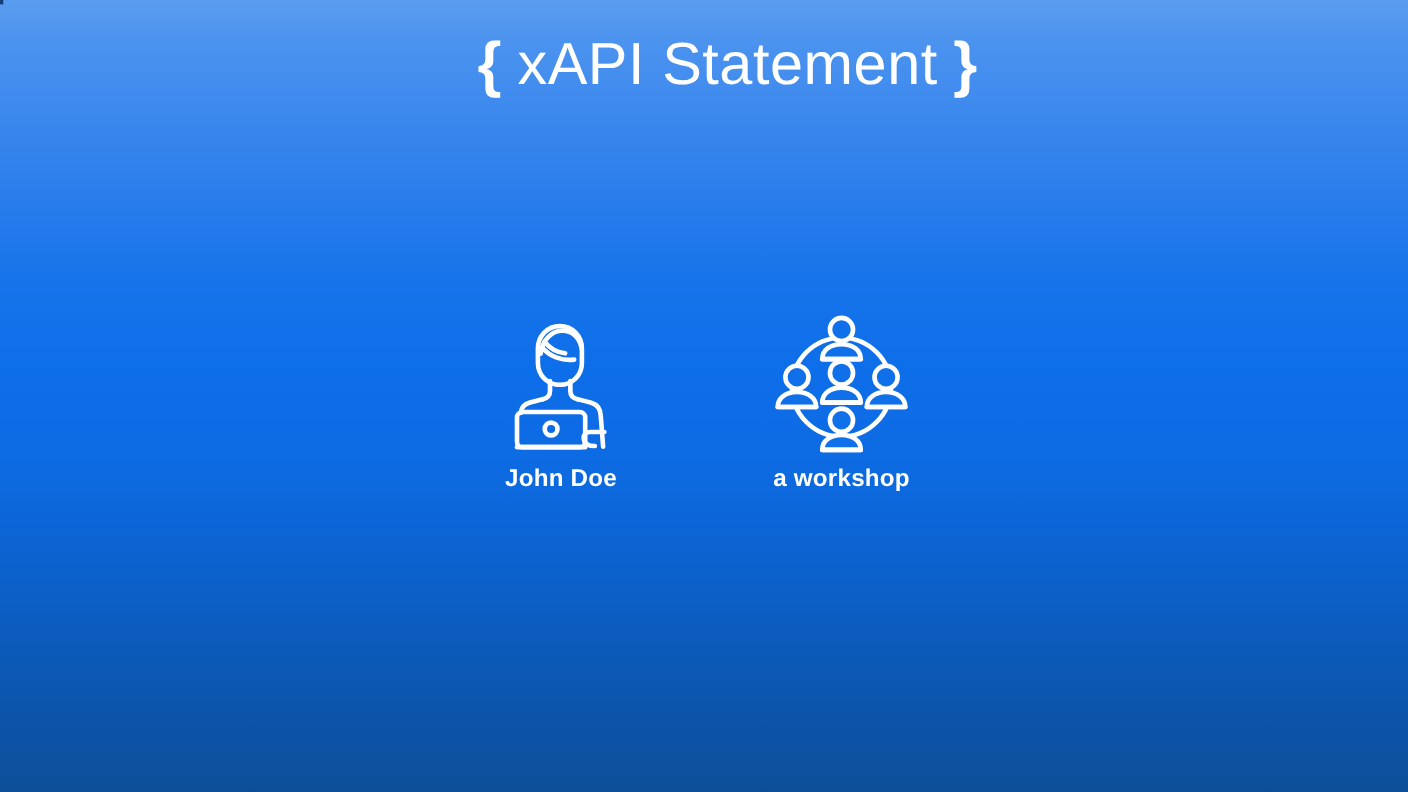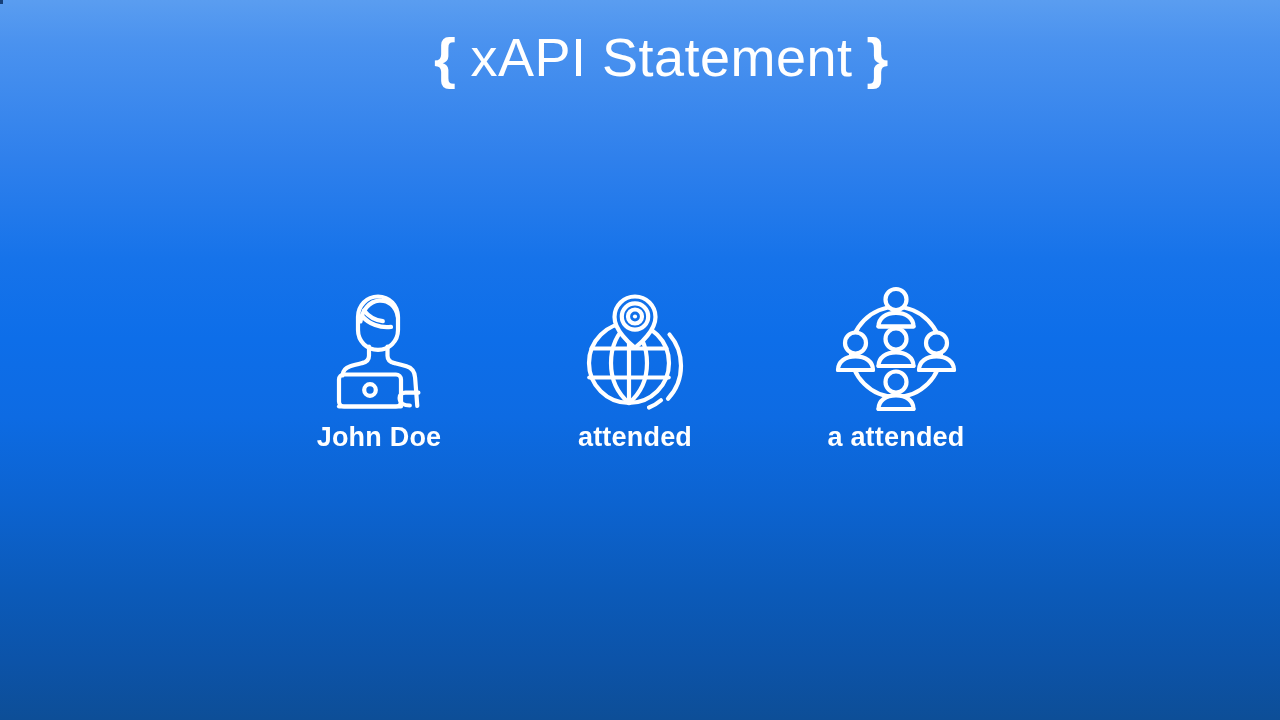--- a/index.html
+++ b/index.html
@@ -95,21 +95,21 @@
     display: block;
   }
   .glyph svg {
     display: block;
     width: 100%;
     height: 100%;
   }
   .caption {
     margin-top: 6px;
     color: #ffffff;
-    font-size: 27px;
+    font-size: 22px;
     font-weight: 700;
     letter-spacing: .2px;
     white-space: nowrap;
     text-align: center;
   }
 
   .cell-actor   { width: 250px; }
   .cell-verb    { width: 262px; }
   .cell-object  { width: 260px; }
 </style>
@@ -149,44 +149,20 @@
           <rect x="22" y="88.5" width="62" height="32" rx="5"></rect>
 
           <circle cx="53" cy="104" r="5.8"></circle>
 
           <path d="M22 120.5h62"></path>
         </svg>
       </span>
       <div class="caption">John Doe</div>
     </div>
 
-    <div class="cell cell-verb">
-      <span class="glyph">
-        <svg viewBox="0 0 124 130" fill="none" stroke="#ffffff" stroke-width="4.2" stroke-linecap="round" stroke-linejoin="round">
-
-          <circle cx="56" cy="77" r="40"></circle>
-
-          <path d="M18.6 62.5h74.8"></path>
-          <path d="M16.3 91.5h79.4"></path>
-
-          <path d="M56 37v80"></path>
-          <path d="M56 37c-11.6 9.8-18 24.2-18 40s6.4 30.2 18 40"></path>
-          <path d="M56 37c11.6 9.8 18 24.2 18 40s-6.4 30.2-18 40"></path>
-
-          <path d="M96.5 48.5c7.2 8.4 11.5 19.3 11.5 31.2 0 12.7-4.9 24.3-13 33"></path>
-          <path d="M76 121.5c4.4-1.7 8.5-4.1 12-7.2"></path>
-
-          <path d="M62 10.5c-11.3 0-20.5 9.1-20.5 20.4 0 13.3 15.2 26.6 19.2 29.8.8.6 1.8.6 2.6 0 4-3.2 19.2-16.5 19.2-29.8C82.5 19.6 73.3 10.5 62 10.5z" fill="#1070ea"></path>
-          <circle cx="62" cy="30.5" r="13.2"></circle>
-          <circle cx="62" cy="30.5" r="7"></circle>
-          <circle cx="62" cy="30.5" r="2.1" fill="#ffffff" stroke="none"></circle>
-        </svg>
-      </span>
-      <div class="caption">attended</div>
-    </div>
 
     <div class="cell cell-object">
       <span class="glyph">
         <svg viewBox="0 0 124 130" fill="none" stroke="#ffffff" stroke-width="4.2" stroke-linecap="round" stroke-linejoin="round">
 
           <circle cx="62" cy="66" r="45"></circle>
 
           <g>
             <path d="M62 11.5h0"></path>
             <circle cx="62" cy="13.5" r="10.5" fill="#1070ea"></circle>
@@ -212,17 +188,17 @@
             <path d="M44.5 80h35"></path>
           </g>
 
           <g>
             <circle cx="62" cy="96" r="10.5" fill="#1070ea"></circle>
             <path d="M44.5 123c0-8.4 7.6-13.6 17.5-13.6s17.5 5.2 17.5 13.6z" fill="#1070ea"></path>
             <path d="M44.5 123h35"></path>
           </g>
         </svg>
       </span>
-      <div class="caption">a attended</div>
+      <div class="caption">a workshop</div>
     </div>
 
   </div>
 </div>
 
 </body></html>

